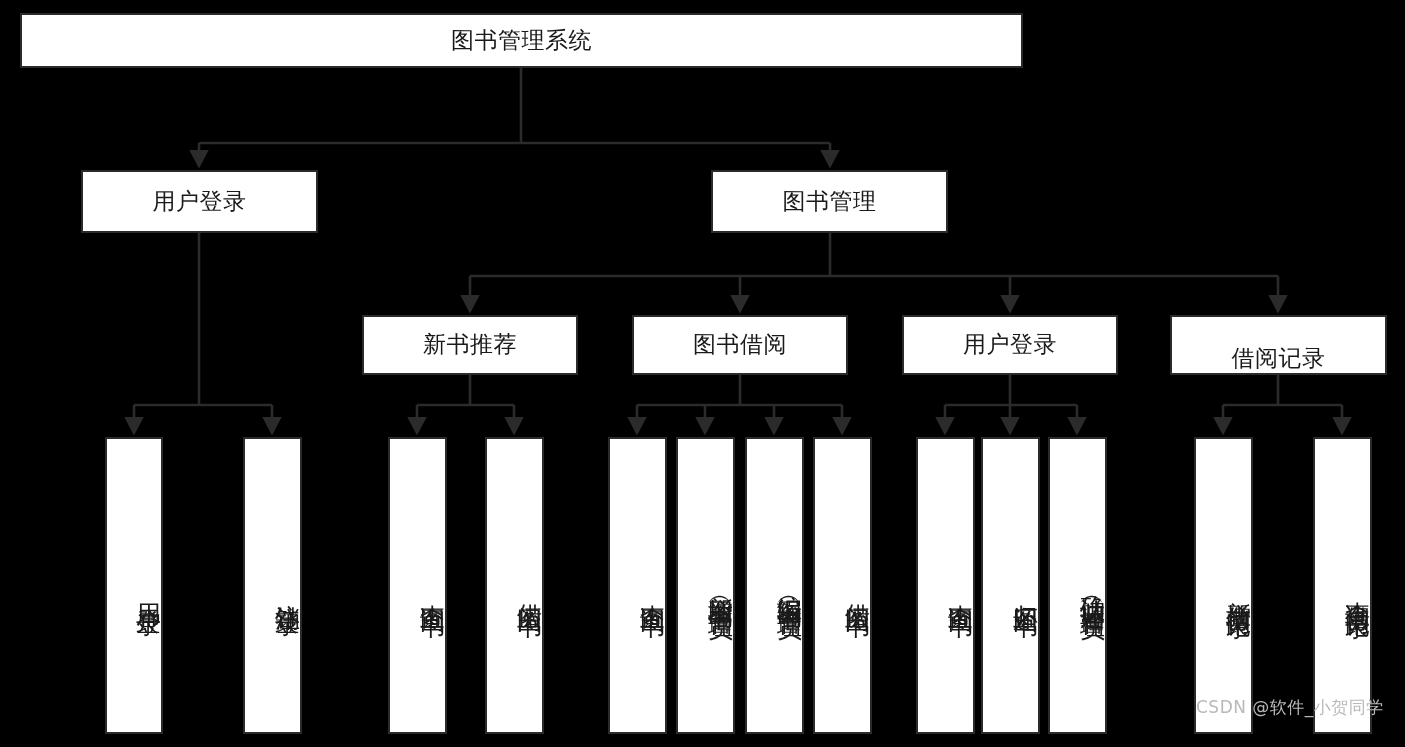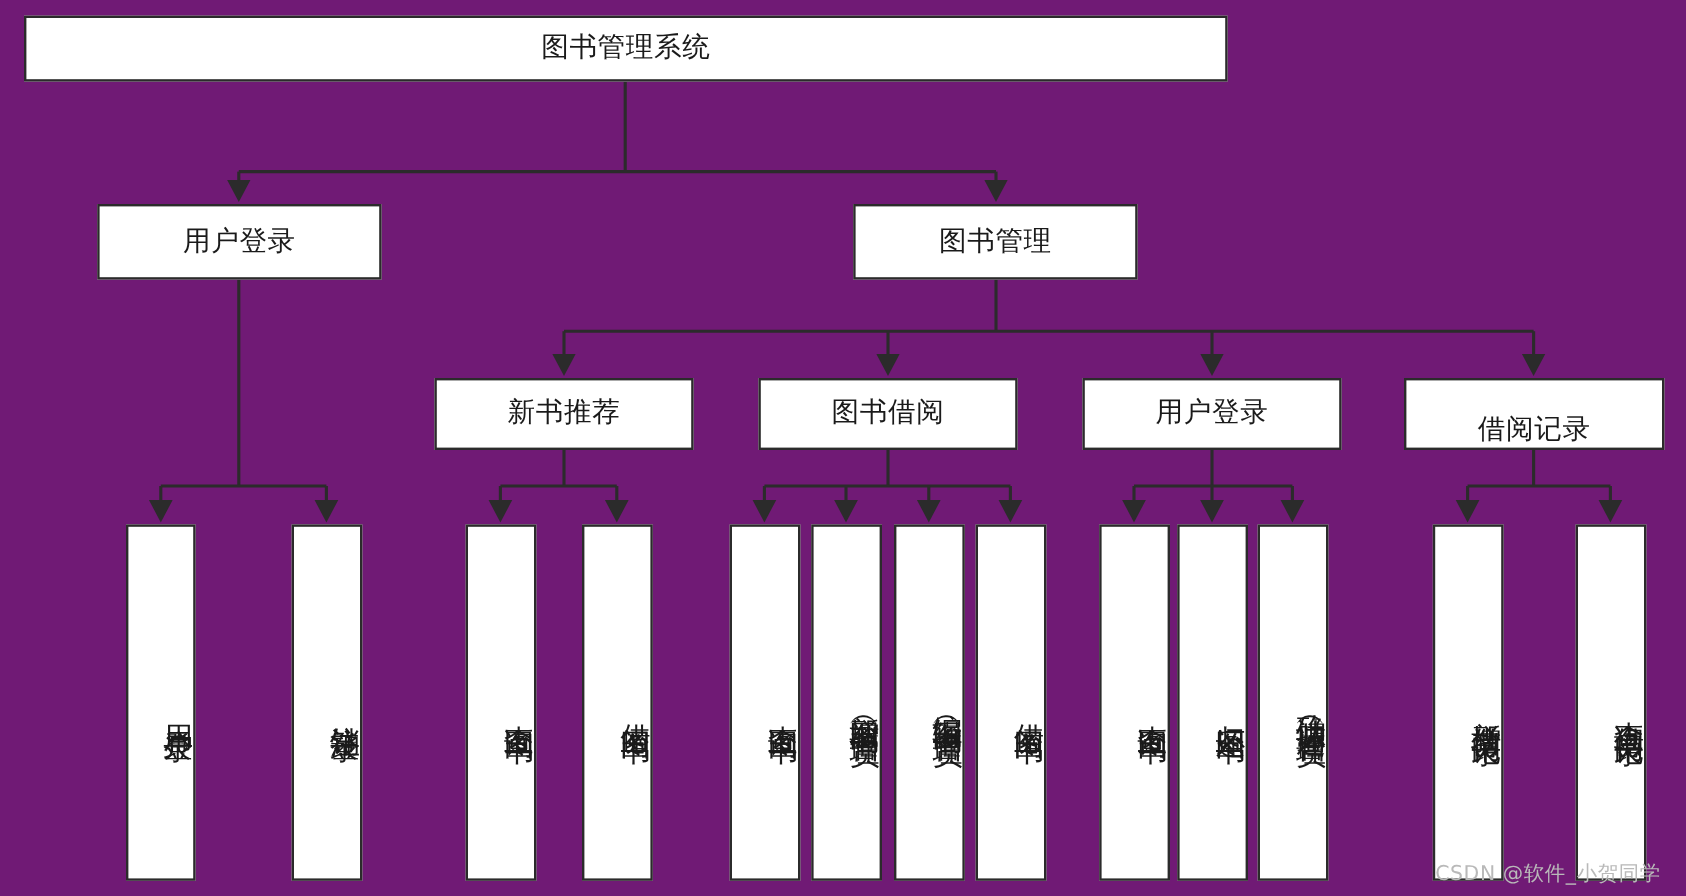--- a/index.html
+++ b/index.html
@@ -8,21 +8,21 @@
     padding: 0;
     background: #ffffff;
   }
   body {
     font-family: "DejaVu Sans", "Liberation Sans", sans-serif;
   }
   #canvas {
     position: relative;
     width: 1405px;
     height: 747px;
-    background: #701a75;
+    background: #000000;
     overflow: hidden;
   }
   #connectors {
     position: absolute;
     left: 0;
     top: 0;
     width: 1405px;
     height: 747px;
     pointer-events: none;
   }
@@ -180,15 +180,15 @@
   <div class="node v" style="left:1048px; top:437px; width:59px; height:297px;">
     <span class="vtext">确认归还（管理员）</span>
   </div>
   <div class="node v" style="left:1194px; top:437px; width:59px; height:297px;">
     <span class="vtext">新增借阅记录</span>
   </div>
   <div class="node v" style="left:1313px; top:437px; width:59px; height:297px;">
     <span class="vtext">查询借阅记录</span>
   </div>
 
-  <div class="watermark" style="left:1196px; top:716px;">CSDN @软件_小贺同学</div>
+  <div class="watermark" style="left:1196px; top:696px;">CSDN @软件_小贺同学</div>
 
 </div>
 
 </body></html>

